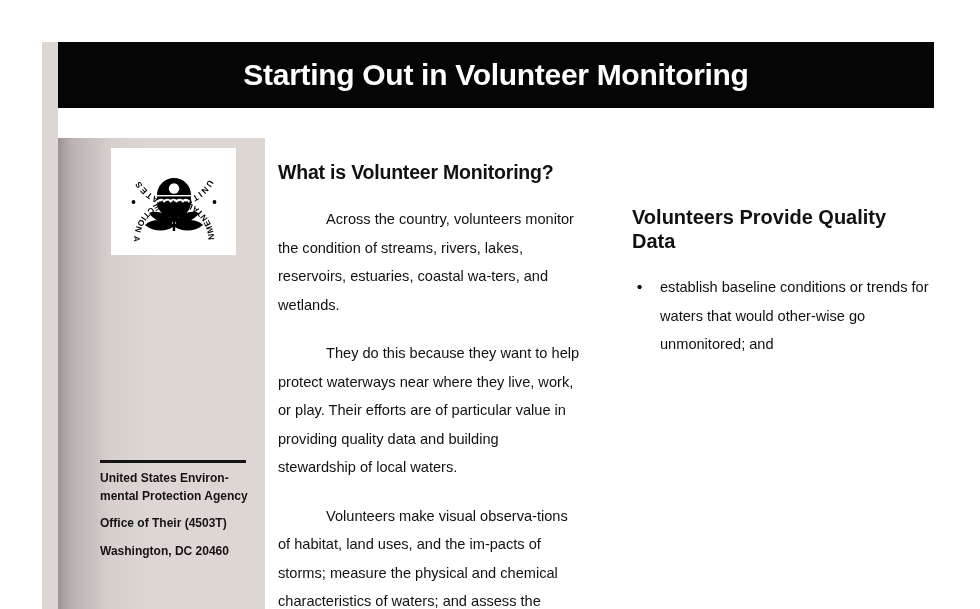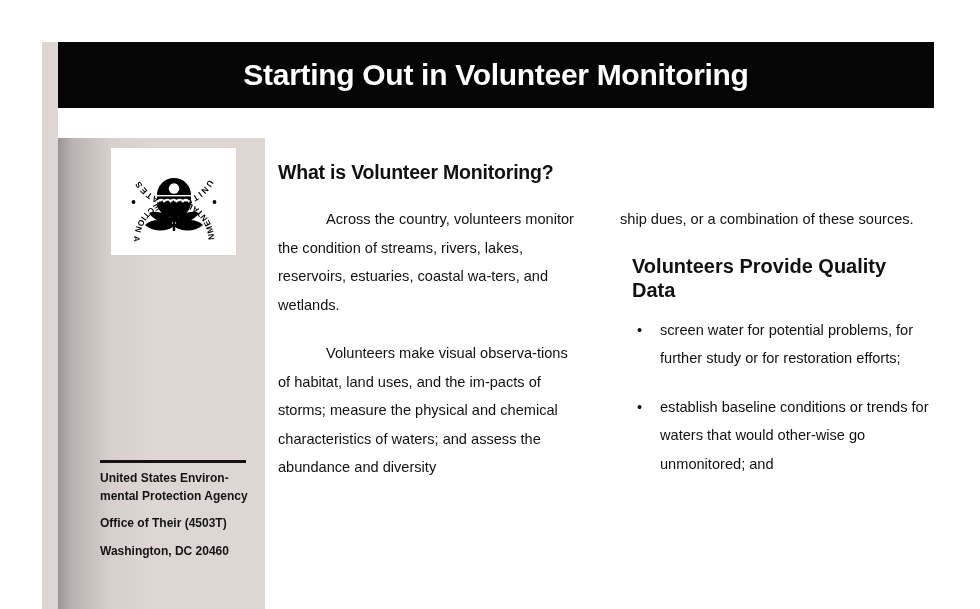--- a/index.html
+++ b/index.html
@@ -226,33 +226,32 @@
     </div>
 
   </div>
 
   <div id="content">
 
     <h2 id="section-heading">What is Volunteer Monitoring?</h2>
 
     <div class="column" id="col-left">
       <p class="body-para">Across the country, volunteers monitor the condition of streams, rivers, lakes, reservoirs, estuaries, coastal wa-ters, and wetlands.</p>
+      <p class="body-para">They do this because they want to help protect waterways near where they live, work, or play.  Their efforts are of particular value in providing quality data and building stewardship of local waters.</p>
       <p class="body-para">Volunteers make visual observa-tions of habitat, land uses, and the im-pacts of storms; measure the physical and chemical characteristics of waters; and assess the abundance and diversity</p>
     </div>
 
     <div class="column" id="col-right">
-      <p class="body-para no-indent">ship dues, or a combination of these sources.</p>
 
       <h3 class="sub-heading">Volunteers Provide Quality Data</h3>
 
 
       <ul class="bullet-list">
         <li class="bullet-item">
           <span class="bullet-dot">•</span>
-          <span>screen water for potential problems, for further study or for restoration efforts;</span>
         </li>
         <li class="bullet-item">
           <span class="bullet-dot">•</span>
           <span>establish baseline conditions or trends for waters that would other-wise go unmonitored; and</span>
         </li>
       </ul>
     </div>
 
   </div>
 

